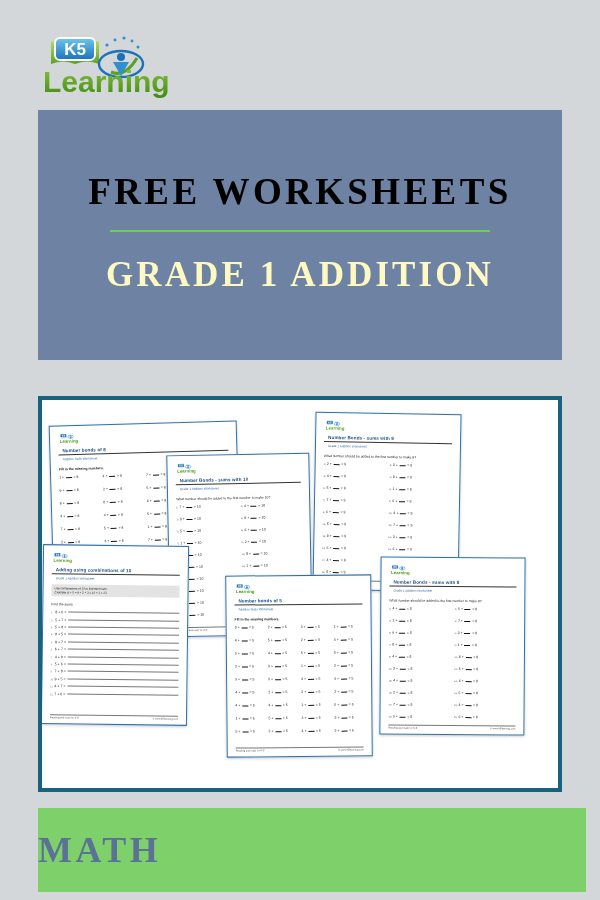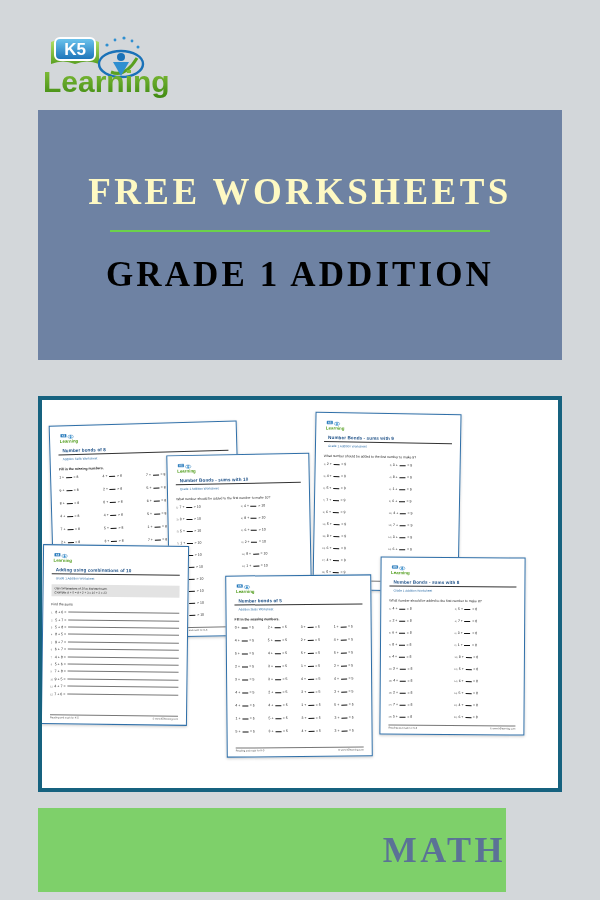--- a/index.html
+++ b/index.html
@@ -17,30 +17,30 @@
 
   
   .title-band{
     position:absolute;left:38px;top:110px;width:524px;height:250px;
     background:#6e82a3;
     display:flex;flex-direction:column;align-items:center;justify-content:center;
     box-sizing:border-box;padding:0 24px;
   }
   .t-main{
     font-family:"Liberation Serif",serif;
-    color:#fef9c3;font-size:37px;font-weight:700;
+    color:#000000;font-size:37px;font-weight:700;
     letter-spacing:3.4px;text-align:center;line-height:1.1;
     white-space:nowrap;
   }
   .t-rule{
     width:80%;height:2px;background:#6bd14a;margin:17px 0 21px 0;
   }
   .t-sub{
     font-family:"Liberation Serif",serif;
-    color:#000000;font-size:35px;font-weight:700;
+    color:#fef9c3;font-size:35px;font-weight:700;
     letter-spacing:3.1px;text-align:center;line-height:1.28;
   }
 
   
   .collage{
     position:absolute;left:38px;top:396px;width:524px;height:396px;
     border:4px solid #16627f;background:#ffffff;box-sizing:border-box;
     overflow:hidden;
   }
   .collage-inner{position:absolute;inset:6px;}
@@ -107,22 +107,22 @@
   #sheet-bonds8     {left:3px;  top:17px;  width:188px;height:170px; transform:rotate(-1.6deg);z-index:2;}
   #sheet-sums10     {left:120px;top:48px;  width:143px;height:182px; transform:rotate(-1.1deg);z-index:4;}
   #sheet-sums9      {left:266px;top:7px;   width:146px;height:178px; transform:rotate(1.0deg); z-index:3;}
   #sheet-comb10     {left:-6px; top:139px; width:146px;height:180x;  transform:rotate(0.7deg); z-index:5;}
   #sheet-comb10     {height:180px;}
   #sheet-bonds5     {left:178px;top:169px; width:146px;height:182px; transform:rotate(-0.5deg);z-index:7;}
   #sheet-sums8      {left:332px;top:151px; width:145px;height:178px; transform:rotate(0.4deg); z-index:6;}
 
   
   .math-band{
-    position:absolute;left:38px;top:808px;width:468px;height:84px;
-    background:#7ed06a;display:flex;align-items:center;justify-content:flex-end;
+    position:absolute;left:38px;top:808px;width:548px;height:84px;
+    background:#7ed06a;display:flex;align-items:center;justify-content:flex-start;
   }
   .math-text{
     font-family:"Liberation Serif",serif;
     color:#5b7296;font-size:36px;font-weight:700;letter-spacing:3.5px;
   }
 </style>
 </head>
 <body>
 
 <div class="page">

